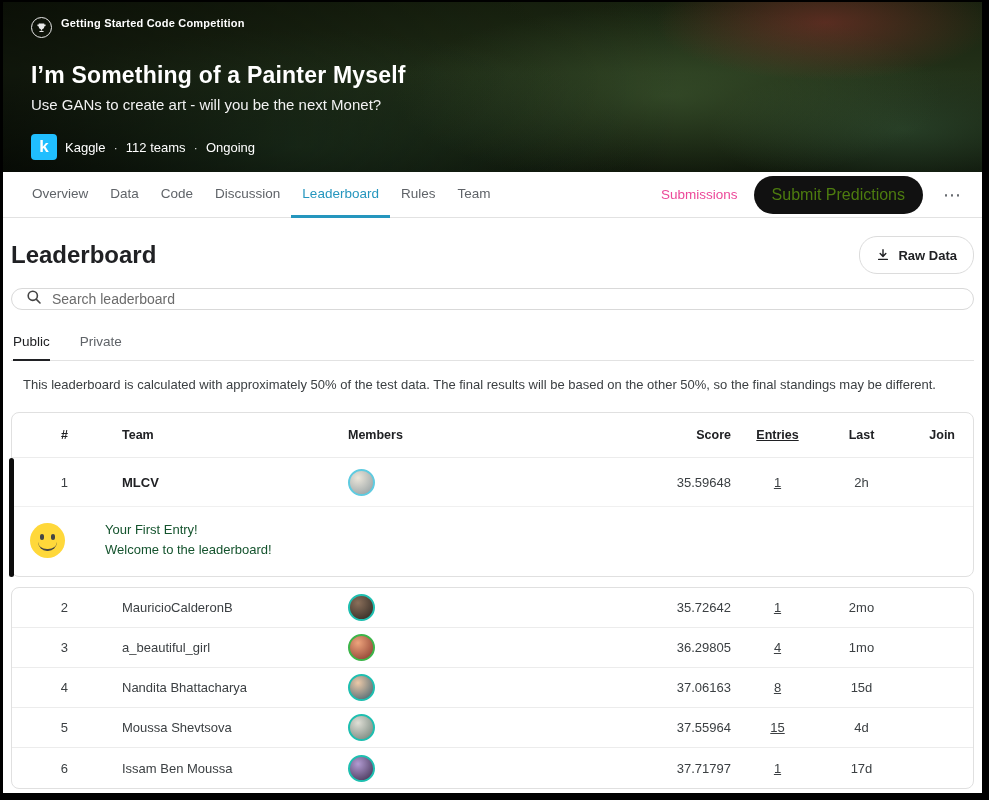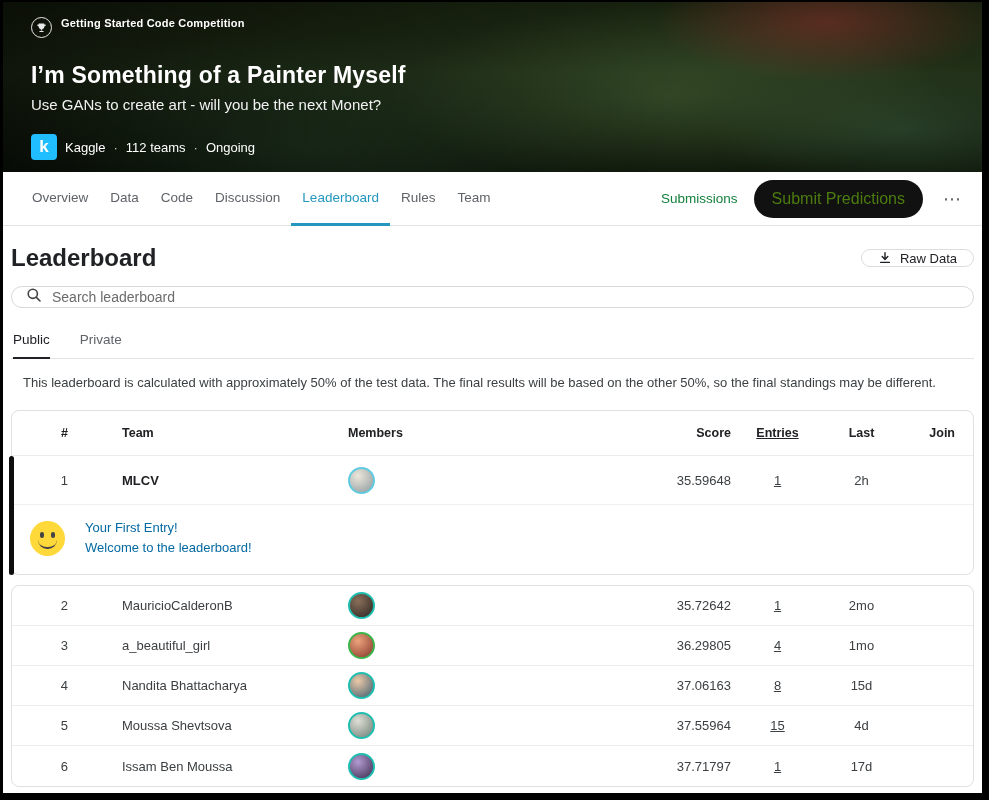--- a/index.html
+++ b/index.html
@@ -35,46 +35,46 @@
   .banner-meta { margin-top: 21px; display: flex; align-items: center; gap: 8px; font-size: 13px; }
   .klogo {
     width: 26px; height: 26px; border-radius: 4px; background: #20beff;
     color: #fff; font-weight: 700; font-size: 17px;
     display: flex; align-items: center; justify-content: center;
   }
   .meta-dot { color: #d8d8d8; }
 
   
   .nav {
-    height: 54px; display: flex; align-items: stretch; padding: 0 16px 0 18px;
+    height: 46px; display: flex; align-items: stretch; padding: 0 16px 0 18px;
     border-bottom: 1px solid #e2e2e2; background: #fff;
   }
   .nav-tab {
     display: flex; align-items: center; padding: 0 11px; font-size: 13.5px;
     color: #5f6368; cursor: pointer; border-bottom: 3px solid transparent; margin-bottom: -1px;
   }
   .nav-tab.active { color: #2596be; border-bottom-color: #2596be; font-weight: 500; }
   .nav-right { margin-left: auto; display: flex; align-items: center; gap: 16px; }
-  .submissions-link { font-size: 13.5px; color: #15803d; cursor: pointer; }
+  .submissions-link { font-size: 13.5px; color: #ec4899; cursor: pointer; }
   .submit-btn {
     background: #111; color: #4d7c0f; border: none; border-radius: 20px;
     padding: 10px 18px; font-size: 16px; font-weight: 400; cursor: pointer;
     font-family: "Liberation Sans", sans-serif;
   }
   .more-btn { font-size: 18px; color: #5f6368; cursor: pointer; letter-spacing: 1px; padding: 0 4px; }
 
   
   .main { padding: 0 8px; }
   .lb-header { margin-top: 18px; display: flex; align-items: center; justify-content: space-between; }
   .lb-title { font-size: 24px; font-weight: 700; color: #202124; }
   .lb-actions { display: flex; gap: 8px; }
   .pill-btn {
-    height: 18px; display: flex; align-items: center; gap: 8px; background: #fff;
+    height: 38px; display: flex; align-items: center; gap: 8px; background: #fff;
     border: 1px solid #dcdcdc; border-radius: 18px; padding: 0 16px;
-    font-size: 13px; font-weight: 400; color: #202124; cursor: pointer;
+    font-size: 13px; font-weight: 700; color: #202124; cursor: pointer;
     font-family: "Liberation Sans", sans-serif;
   }
   .pill-btn svg { display: block; }
 
   .searchbar {
     margin-top: 14px; height: 22px; border: 1px solid #d9d9d9; border-radius: 19px;
     display: flex; align-items: center; padding: 0 14px; gap: 10px; background: #fff;
   }
   .searchbar input {
     border: none; outline: none; flex: 1; font-size: 14px; color: #202124; background: transparent;
@@ -119,21 +119,21 @@
     position: absolute; left: -3px; top: 45px; bottom: -1px; width: 5px;
     background: #0d0d0d; border-radius: 3px;
   }
 
   .callout { display: flex; align-items: center; gap: 20px; padding: 13px 16px 16px 18px; border-top: 1px solid #f0f0f0; }
   .smiley { width: 35px; height: 35px; border-radius: 50%; background: #ffd83a; position: relative; flex-shrink: 0; }
   .smiley .eye { position: absolute; top: 11px; width: 4px; height: 6px; border-radius: 2px; background: #454545; }
   .smiley .eye.l { left: 10px; }
   .smiley .eye.r { right: 10px; }
   .smiley .mouth { position: absolute; left: 8px; right: 8px; bottom: 7px; height: 9px; border-bottom: 2.5px solid #454545; border-radius: 0 0 12px 12px; }
-  .callout-text { font-size: 13px; color: #0369a1; line-height: 1.55; }
+  .callout-text { font-size: 13px; color: #14532d; line-height: 1.55; margin-left: 20px; }
 </style>
 </head>
 <body>
 
 <div class="frame">
 
   <div class="banner">
     <div class="banner-tag">
       <span class="tag-icon">
         <svg width="11" height="11" viewBox="0 0 16 16">

